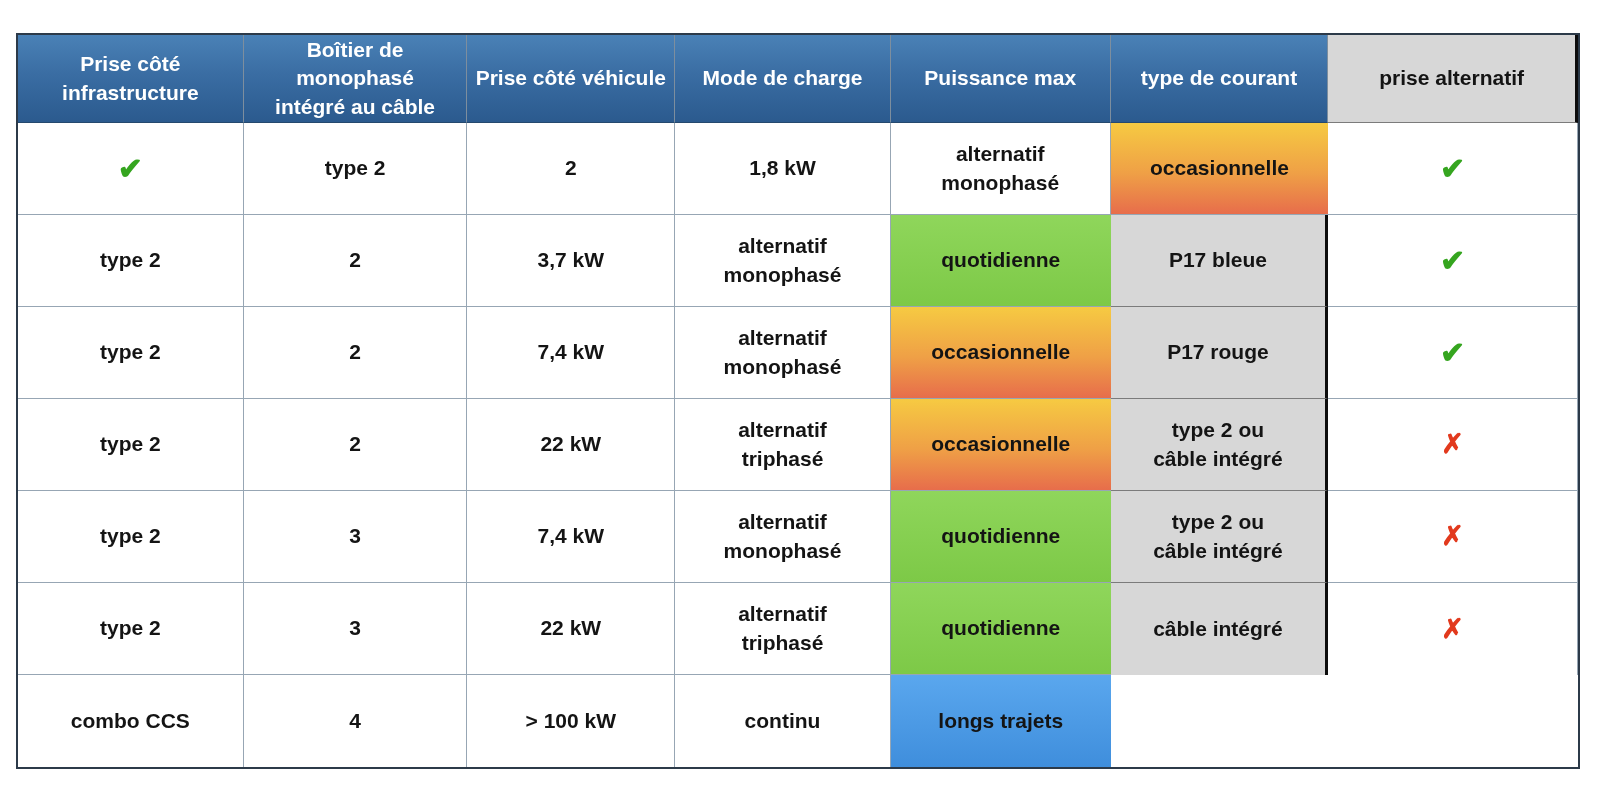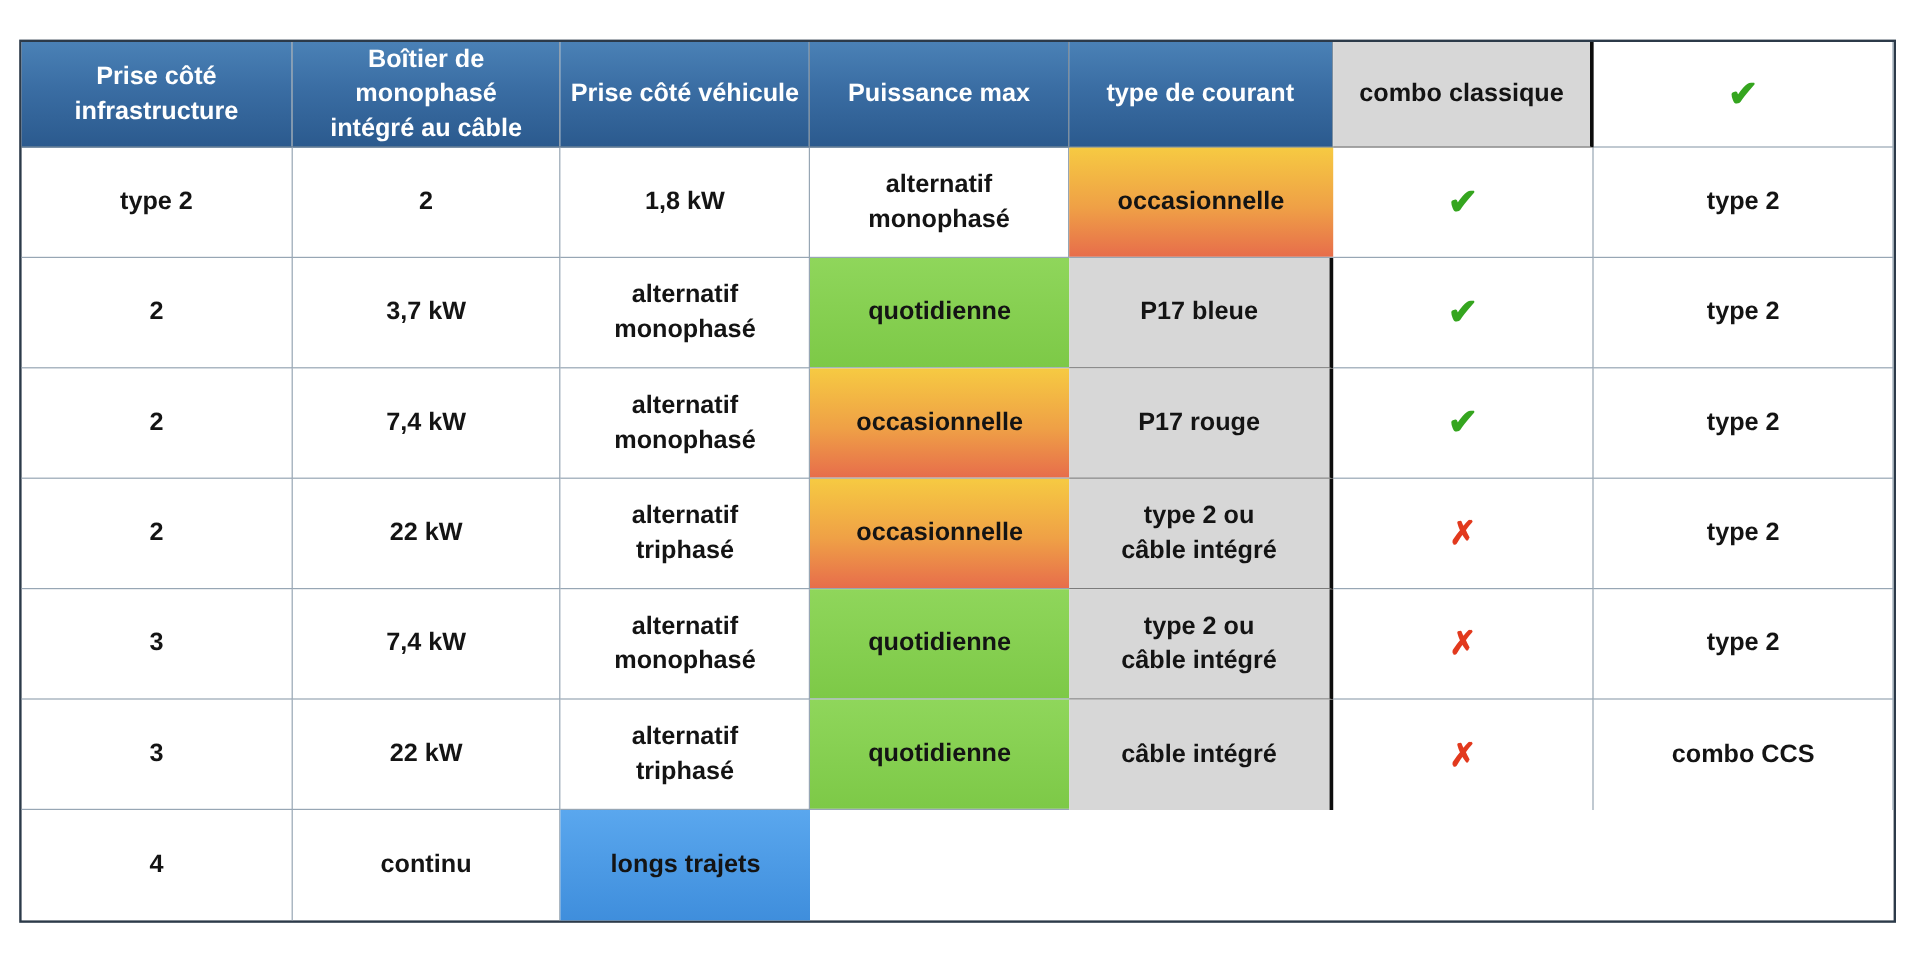--- a/index.html
+++ b/index.html
@@ -60,24 +60,25 @@
 </head>
 <body>
 
 <div class="tbl">
 
   <div class="cell hcell">Prise côté
 infrastructure</div>
   <div class="cell hcell">Boîtier de monophasé
 intégré au câble</div>
   <div class="cell hcell">Prise côté véhicule</div>
+  <div class="cell hcell">Mode de charge</div>
   <div class="cell hcell">Puissance max</div>
   <div class="cell hcell">type de courant</div>
 
-  <div class="cell infra">combo classique</div>
+  <div class="cell infra">prise alternatif</div>
   <div class="cell"><span class="mark yes">✔</span></div>
   <div class="cell">type 2</div>
   <div class="cell">2</div>
   <div class="cell">1,8 kW</div>
   <div class="cell">alternatif
 monophasé</div>
   <div class="cell cl orange">occasionnelle</div>
 
   <div class="cell"><span class="mark yes">✔</span></div>
   <div class="cell">type 2</div>
@@ -122,16 +123,17 @@
   <div class="cell">3</div>
   <div class="cell">22 kW</div>
   <div class="cell">alternatif
 triphasé</div>
   <div class="cell cl green">quotidienne</div>
 
   <div class="cell infra rb">câble intégré</div>
   <div class="cell rb"><span class="mark no">✗</span></div>
   <div class="cell rb">combo CCS</div>
   <div class="cell rb">4</div>
+  <div class="cell rb">&gt; 100 kW</div>
   <div class="cell rb">continu</div>
   <div class="cell cl rb blue">longs trajets</div>
 
 </div>
 
 </body></html>

